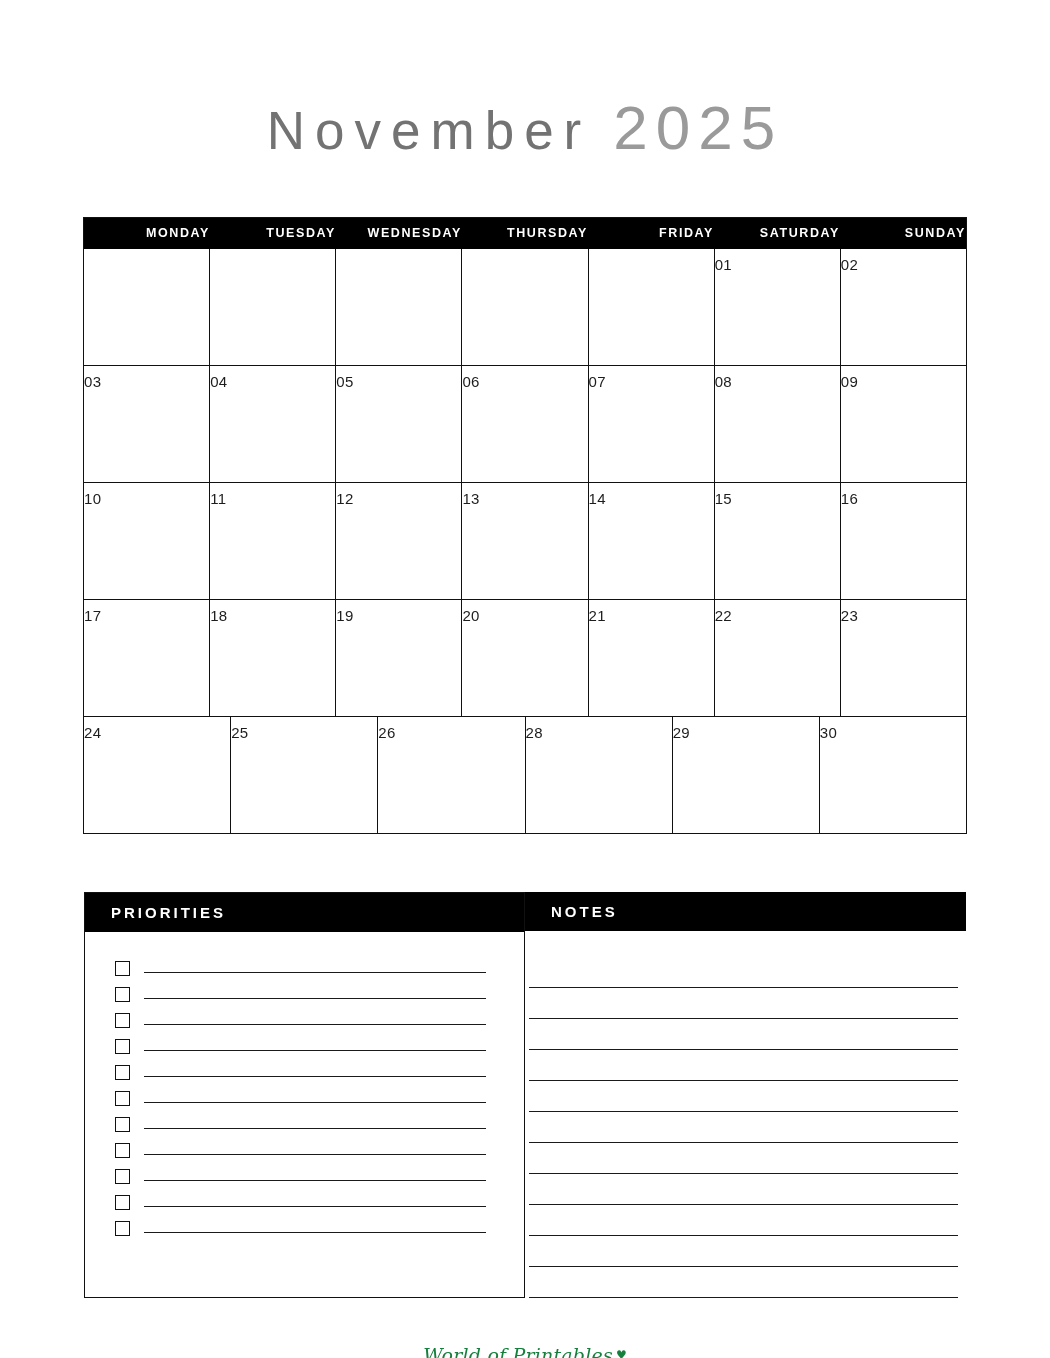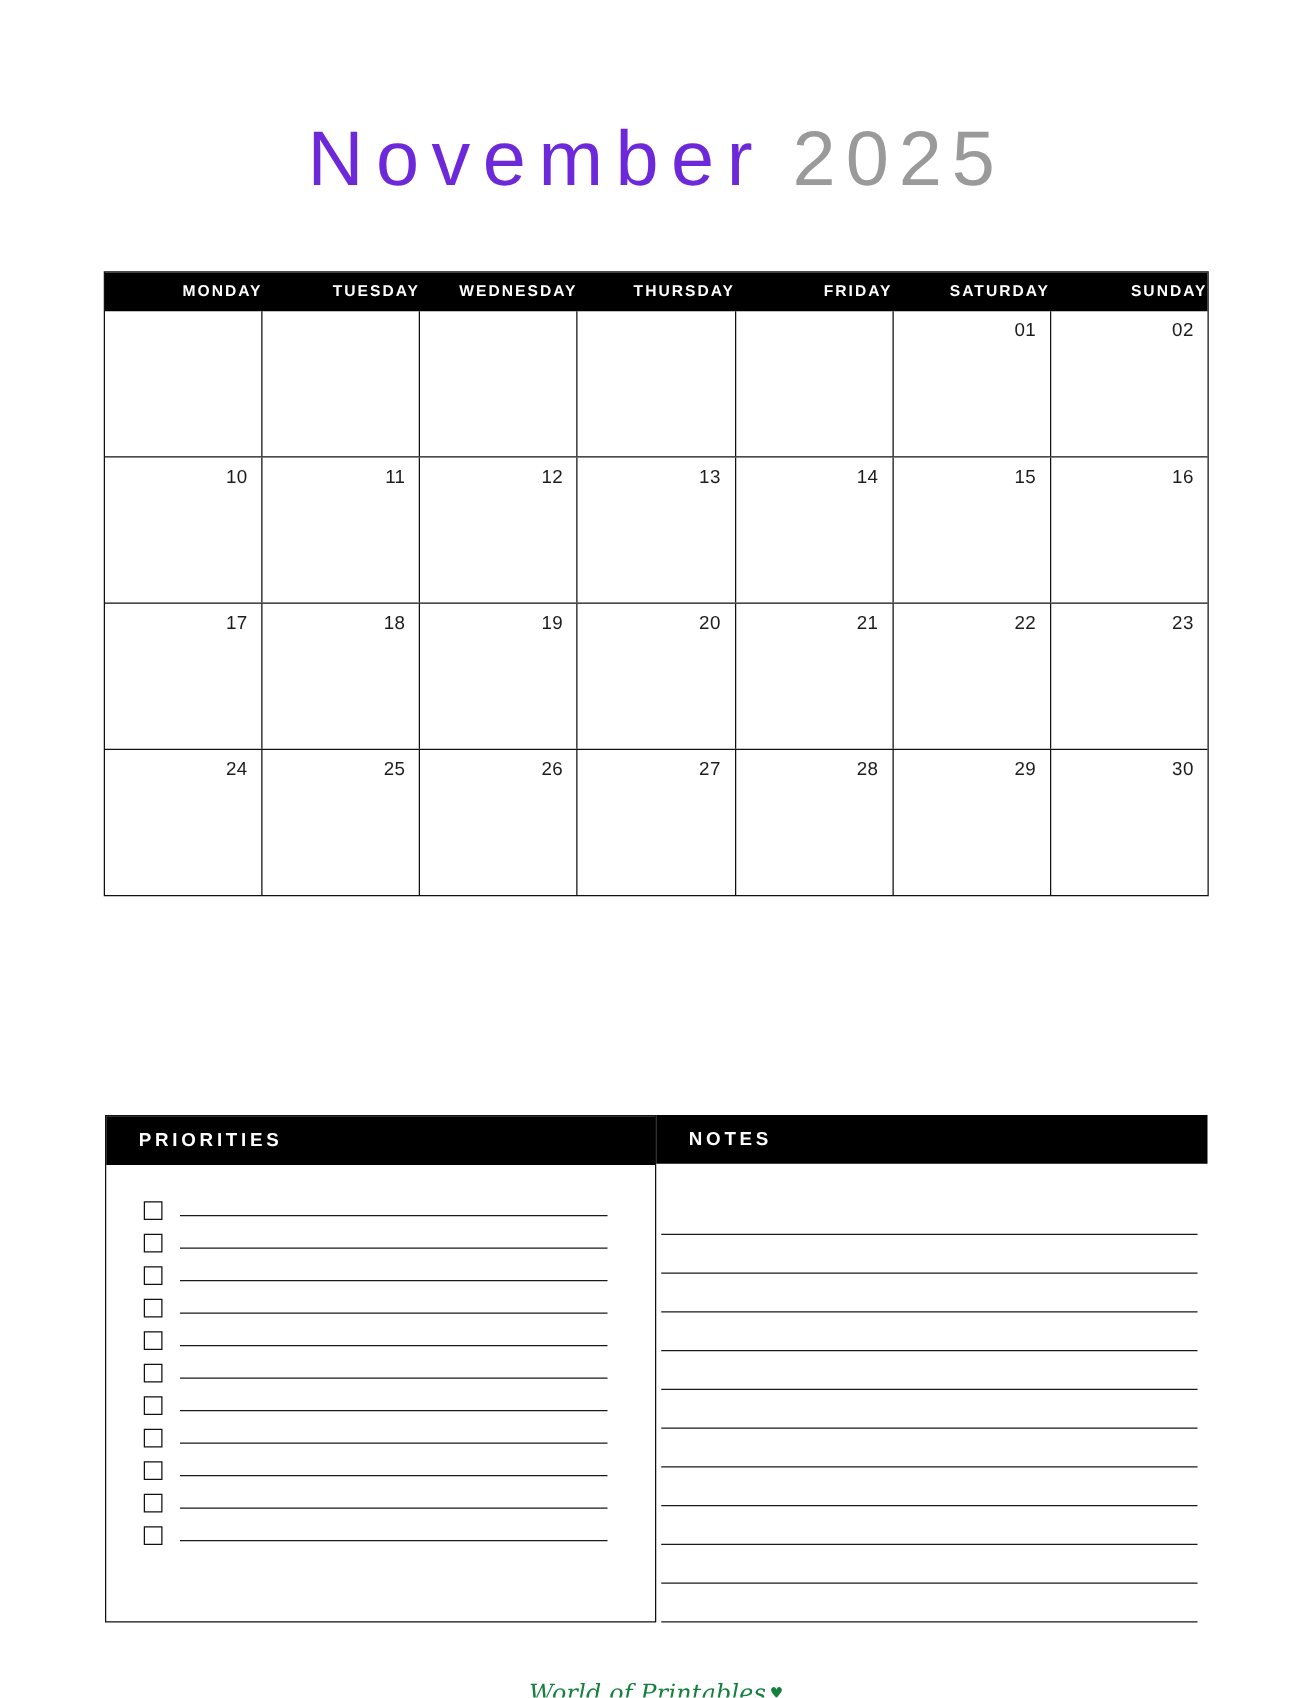--- a/index.html
+++ b/index.html
@@ -27,24 +27,24 @@
   .title-row {
     position: absolute;
     top: 92px;
     left: 0;
     width: 1050px;
     text-align: center;
     white-space: nowrap;
   }
   .title-month {
     font-family: "Liberation Sans", sans-serif;
-    font-size: 62px;
+    font-size: 53px;
     font-weight: 400;
     letter-spacing: 10px;
-    color: #6d28d9;
+    color: #737373;
   }
   .title-year {
     font-family: "Liberation Sans", sans-serif;
     font-size: 62px;
     font-weight: 400;
     letter-spacing: 8px;
     color: #9a9a9a;
     margin-left: 22px;
   }
 
@@ -75,21 +75,21 @@
   .cal-row {
     display: flex;
     height: 116px;
   }
   .cal-row + .cal-row { border-top: 1px solid #111111; }
   .cal-cell {
     flex: 1 1 0;
     box-sizing: border-box;
     position: relative;
     padding: 7px 11px 0 0;
-    text-align: right;
+    text-align: left;
   }
   .cal-cell + .cal-cell { border-left: 1px solid #111111; }
   .cal-cell .daynum {
     font-size: 15px;
     color: #1d1d1d;
     letter-spacing: 0.3px;
     font-family: "Liberation Sans", sans-serif;
   }
 
   
@@ -192,20 +192,29 @@
       <div class="cal-row">
         <div class="cal-cell"><span class="daynum"></span></div>
         <div class="cal-cell"><span class="daynum"></span></div>
         <div class="cal-cell"><span class="daynum"></span></div>
         <div class="cal-cell"><span class="daynum"></span></div>
         <div class="cal-cell"><span class="daynum"></span></div>
         <div class="cal-cell"><span class="daynum">01</span></div>
         <div class="cal-cell"><span class="daynum">02</span></div>
       </div>
 
+      <div class="cal-row">
+        <div class="cal-cell"><span class="daynum">03</span></div>
+        <div class="cal-cell"><span class="daynum">04</span></div>
+        <div class="cal-cell"><span class="daynum">05</span></div>
+        <div class="cal-cell"><span class="daynum">06</span></div>
+        <div class="cal-cell"><span class="daynum">07</span></div>
+        <div class="cal-cell"><span class="daynum">08</span></div>
+        <div class="cal-cell"><span class="daynum">09</span></div>
+      </div>
 
       <div class="cal-row">
         <div class="cal-cell"><span class="daynum">10</span></div>
         <div class="cal-cell"><span class="daynum">11</span></div>
         <div class="cal-cell"><span class="daynum">12</span></div>
         <div class="cal-cell"><span class="daynum">13</span></div>
         <div class="cal-cell"><span class="daynum">14</span></div>
         <div class="cal-cell"><span class="daynum">15</span></div>
         <div class="cal-cell"><span class="daynum">16</span></div>
       </div>
@@ -217,21 +226,20 @@
         <div class="cal-cell"><span class="daynum">20</span></div>
         <div class="cal-cell"><span class="daynum">21</span></div>
         <div class="cal-cell"><span class="daynum">22</span></div>
         <div class="cal-cell"><span class="daynum">23</span></div>
       </div>
 
       <div class="cal-row">
         <div class="cal-cell"><span class="daynum">24</span></div>
         <div class="cal-cell"><span class="daynum">25</span></div>
         <div class="cal-cell"><span class="daynum">26</span></div>
-        <div class="cal-cell"><span class="daynum">27</span></div>
         <div class="cal-cell"><span class="daynum">28</span></div>
         <div class="cal-cell"><span class="daynum">29</span></div>
         <div class="cal-cell"><span class="daynum">30</span></div>
       </div>
 
     </div>
   </div>
 
   <div class="panels">
 

